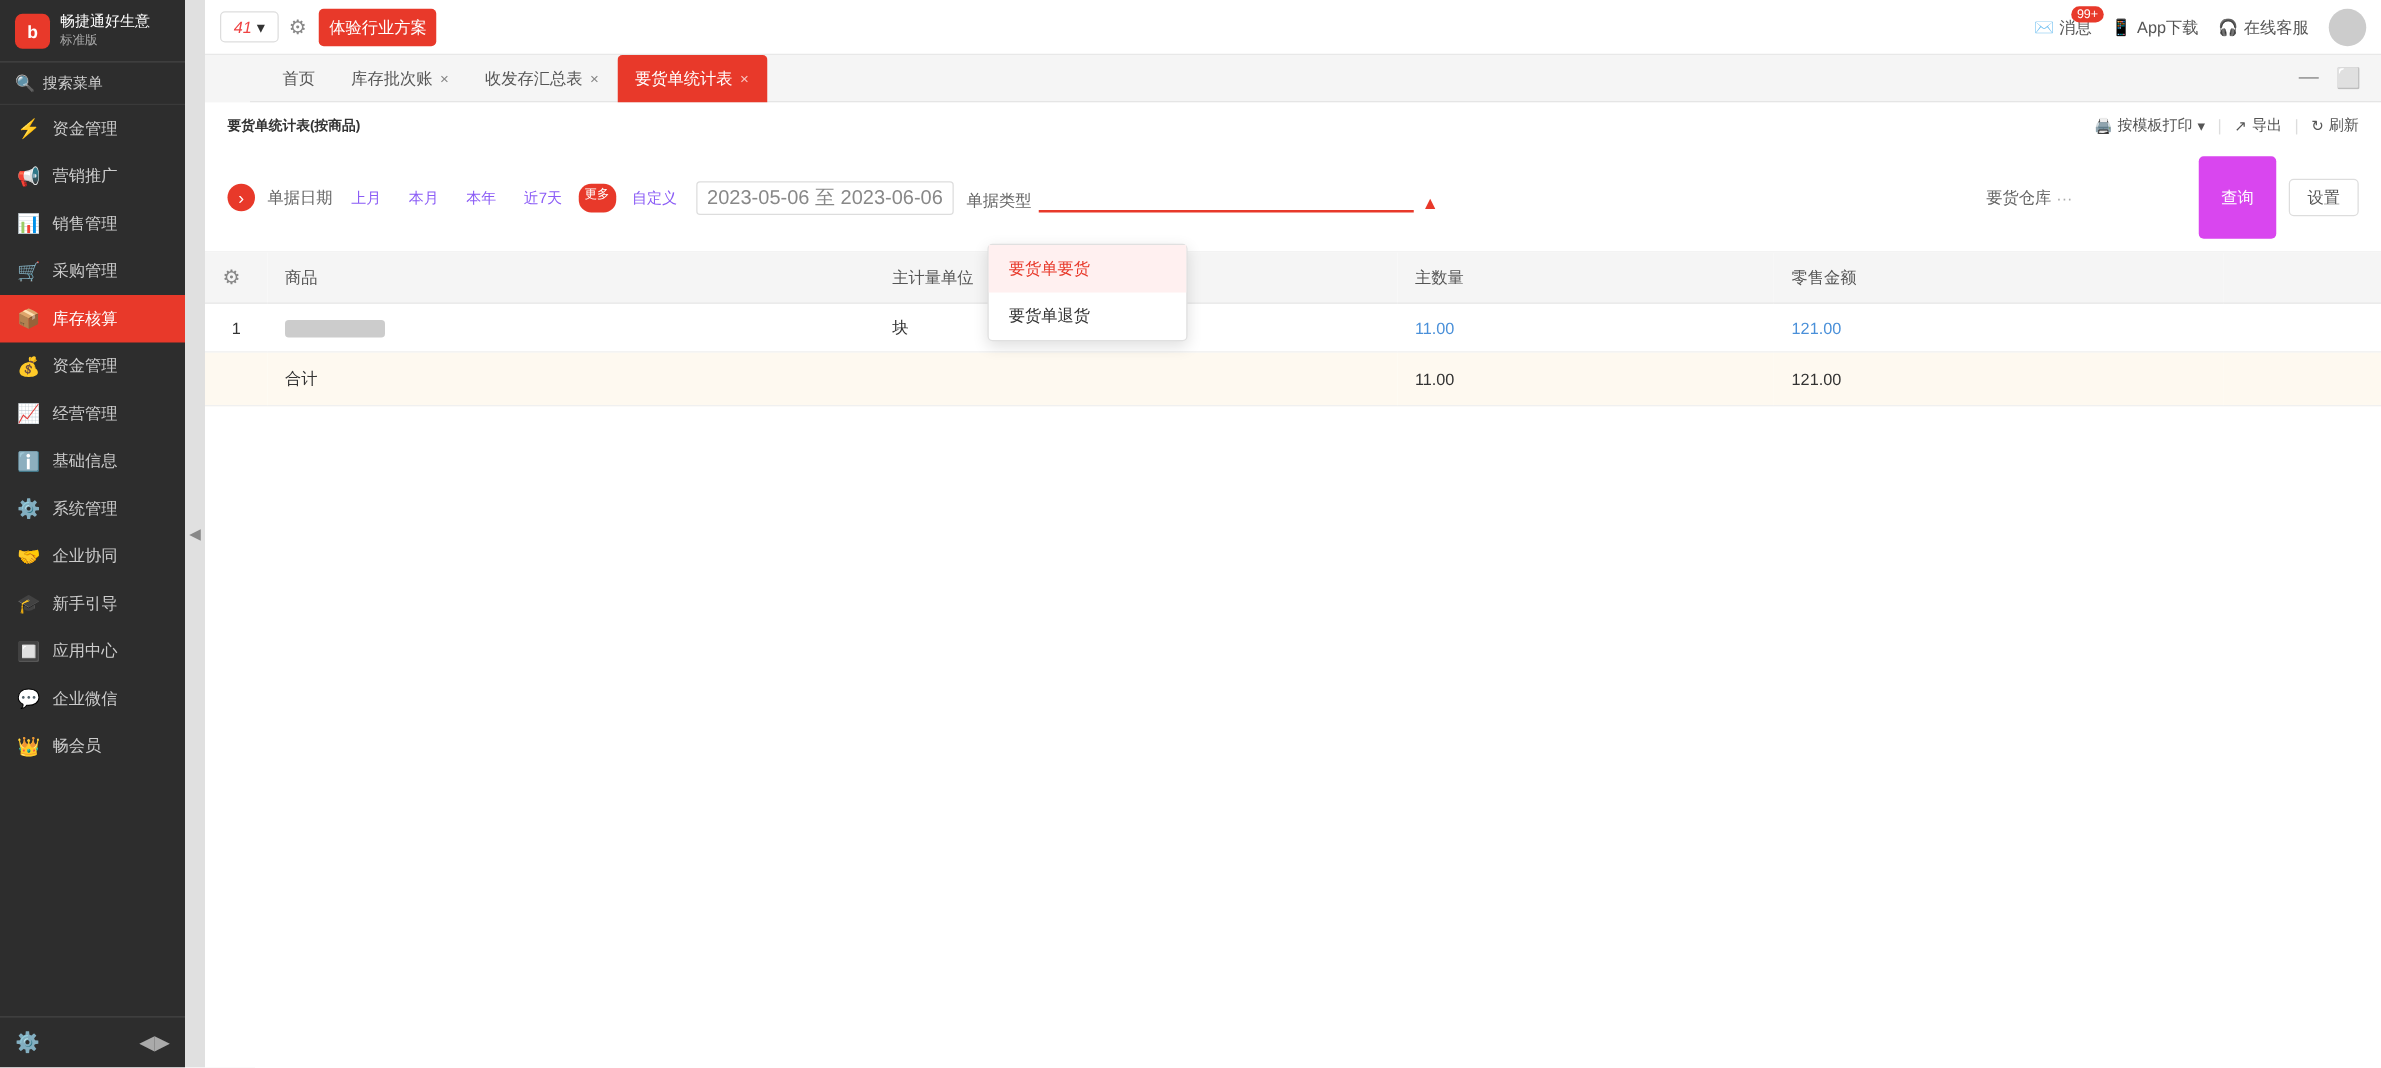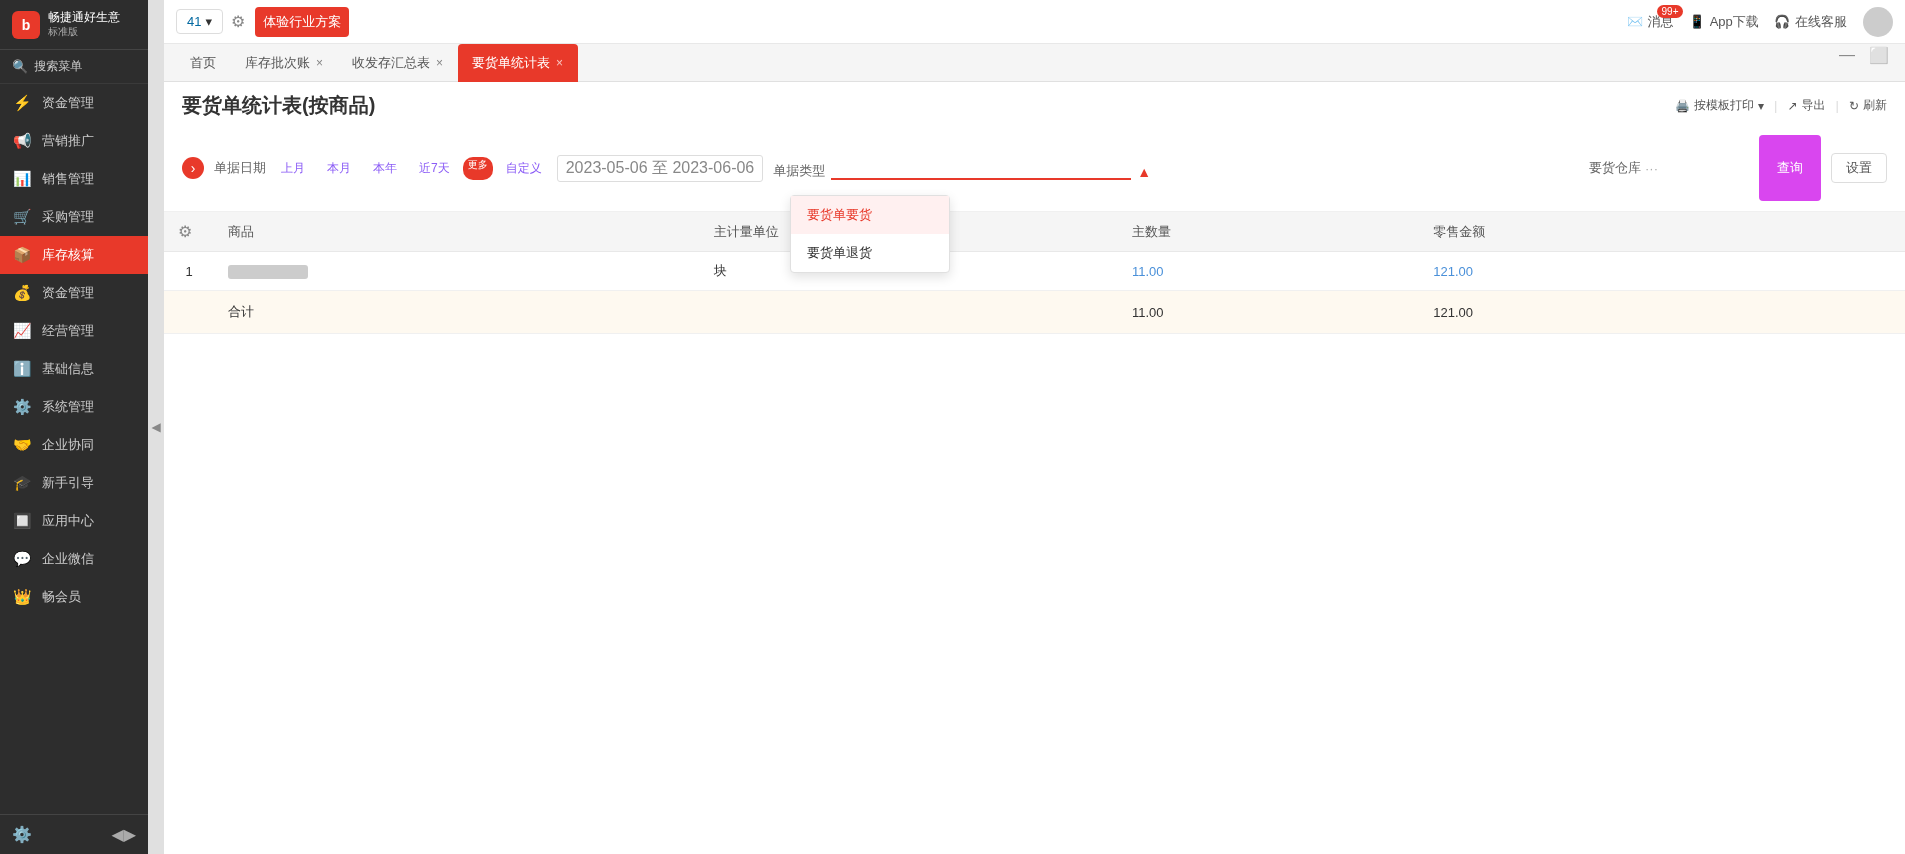--- a/index.html
+++ b/index.html
@@ -80,21 +80,21 @@
     }
     .topbar-left {
       display: flex; align-items: center; flex: 1;
     }
     .topbar-selector {
       display: flex; align-items: center;
       border: 1px solid #ddd; border-radius: 4px;
       padding: 4px 10px; font-size: 13px; color: #333;
       cursor: pointer; margin-right: 8px;
     }
-    .topbar-selector-num { color: #0369a1; margin-right: 4px; }
+    .topbar-selector-num { color: #ef4444; margin-right: 4px; font-style: italic; }
     .topbar-gear { color: #888; font-size: 16px; cursor: pointer; margin-right: 10px; }
     .trial-btn {
       background: #e8392a; color: white; border: none;
       padding: 6px 8px; border-radius: 4px; font-size: 13px; cursor: pointer;
     }
     .topbar-right {
       display: flex; align-items: center; gap: 16px;
     }
     .topbar-badge-item {
       display: flex; align-items: center; color: #555; font-size: 13px; cursor: pointer; position: relative;
@@ -106,24 +106,25 @@
     }
     .topbar-avatar {
       width: 30px; height: 30px; border-radius: 50%;
       background: #ccc; overflow: hidden;
     }
 
     
     .tabs-bar {
       background: #f5f5f5;
       border-bottom: 1px solid #e0e0e0;
-      display: flex; align-items: flex-start;
+      display: flex; align-items: center;
       padding: 0 12px;
       height: 38px;
       flex-shrink: 0;
+      margin-left: 36px;
     }
     .tab {
       display: flex; align-items: center;
       padding: 0 14px; height: 38px;
       font-size: 13px; color: #555;
       cursor: pointer;
       border-right: 1px solid transparent;
       position: relative;
     }
     .tab.active {
@@ -141,21 +142,21 @@
     .page-content {
       flex: 1; overflow: auto; background: #fff; padding: 0;
     }
 
     
     .page-header {
       display: flex; align-items: center; justify-content: space-between;
       padding: 10px 18px 6px 18px;
       background: #fff;
     }
-    .page-title { font-size: 20px; font-weight: bold; color: #333; }
+    .page-title { font-size: 11px; font-weight: bold; color: #333; }
     .page-actions { display: flex; align-items: center; gap: 10px; }
     .page-action-btn {
       display: flex; align-items: center;
       font-size: 12px; color: #555; cursor: pointer; gap: 4px;
     }
     .page-action-sep { color: #ddd; }
 
     
     .filter-bar {
       background: #fff;

